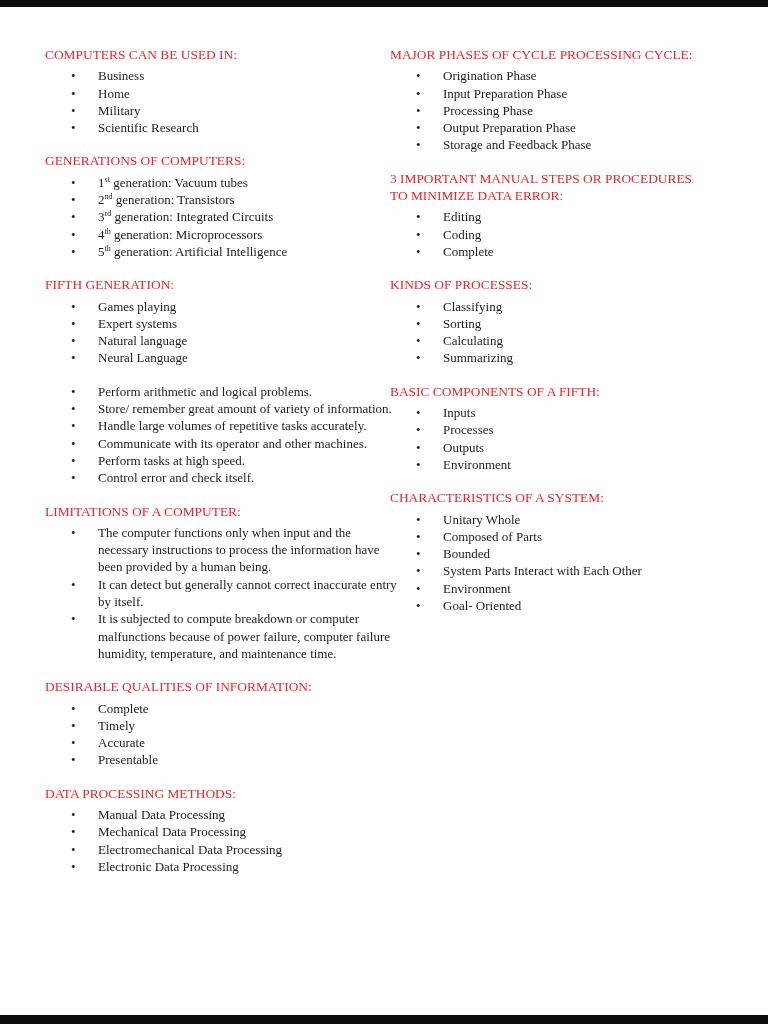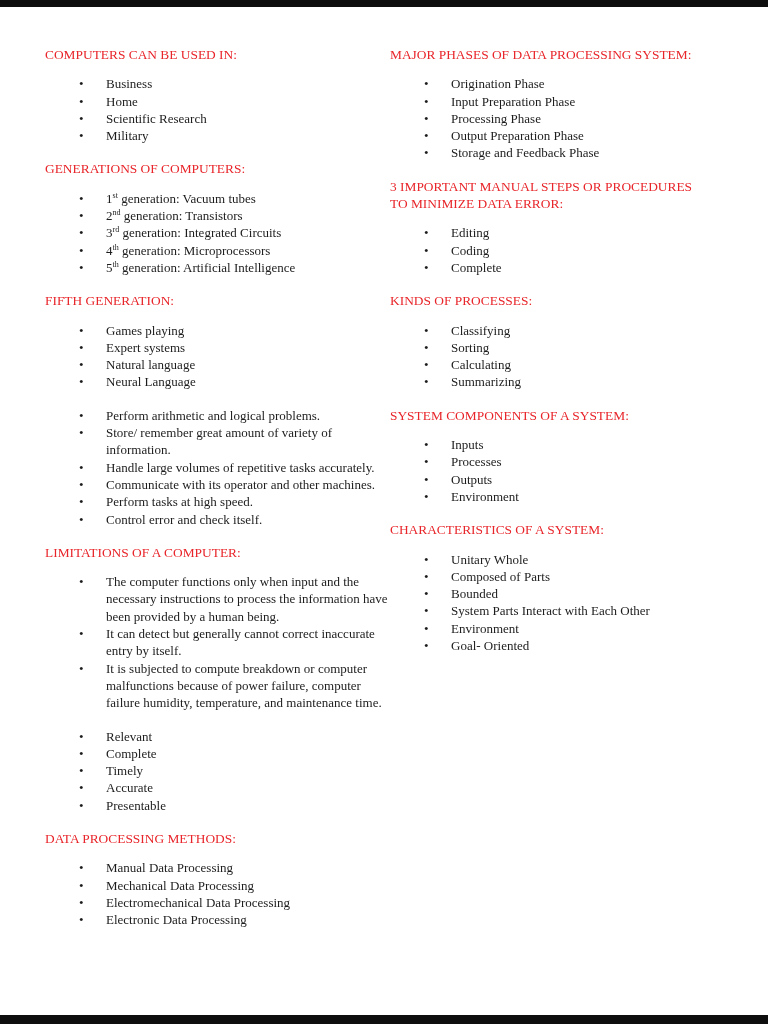--- a/index.html
+++ b/index.html
@@ -23,43 +23,43 @@
     font-size:13px;line-height:17.3px;color:var(--text-color);
   }
   #col-left{left:45px;width:358px;}
   #col-right{left:390px;width:318px;}
   .section{margin:0 0 16px 0;}
   .section h2{
     margin:0;padding:0;
     font-size:13.4px;line-height:17.3px;font-weight:normal;
     color:var(--heading-color);
   }
-  ul.bullets{margin:12px;padding:0;list-style:none;}
+  ul.bullets{margin:4px;padding:0;list-style:none;}
   ul.bullets li{position:relative;padding-left:49px;}
   ul.bullets li::before{
     content:"\2022";
     position:absolute;left:22px;top:0;
     color:var(--text-color);
   }
   sup{font-size:0.62em;line-height:0;vertical-align:super;}
 </style>
 </head>
 <body>
 
 <div class="viewer-bar top"></div>
 
 <div class="doc-page">
   <div class="col" id="col-left">
       <div class="section">
         <h2>COMPUTERS CAN BE USED IN:</h2>
         <ul class="bullets">
           <li>Business</li>
           <li>Home</li>
+          <li>Military</li>
           <li>Scientific Research</li>
-          <li>Military</li>
         </ul>
       </div>
       <div class="section">
         <h2>GENERATIONS OF COMPUTERS:</h2>
         <ul class="bullets">
           <li>1<sup>st</sup> generation: Vacuum tubes</li>
           <li>2<sup>nd</sup> generation: Transistors</li>
           <li>3<sup>rd</sup> generation: Integrated Circuits</li>
           <li>4<sup>th</sup> generation: Microprocessors</li>
           <li>5<sup>th</sup> generation: Artificial Intelligence</li>
@@ -86,41 +86,41 @@
       </div>
       <div class="section">
         <h2>LIMITATIONS OF A COMPUTER:</h2>
         <ul class="bullets">
           <li>The computer functions only when input and the necessary instructions to process the information have been provided by a human being.</li>
           <li>It can detect but generally cannot correct inaccurate entry by itself.</li>
           <li>It is subjected to compute breakdown or computer malfunctions because of power failure, computer failure humidity, temperature, and maintenance time.</li>
         </ul>
       </div>
       <div class="section">
+        <h2>DESIRABLE QUALITIES OF INFORMATION:</h2>
         <ul class="bullets">
-          <li>Relevant</li>
           <li>Complete</li>
           <li>Timely</li>
           <li>Accurate</li>
           <li>Presentable</li>
         </ul>
       </div>
       <div class="section">
         <h2>DATA PROCESSING METHODS:</h2>
         <ul class="bullets">
           <li>Manual Data Processing</li>
           <li>Mechanical Data Processing</li>
           <li>Electromechanical Data Processing</li>
           <li>Electronic Data Processing</li>
         </ul>
       </div>
     </div>
   <div class="col" id="col-right">
       <div class="section">
-        <h2>MAJOR PHASES OF DATA PROCESSING SYSTEM:</h2>
+        <h2>MAJOR PHASES OF CYCLE PROCESSING CYCLE:</h2>
         <ul class="bullets">
           <li>Origination Phase</li>
           <li>Input Preparation Phase</li>
           <li>Processing Phase</li>
           <li>Output Preparation Phase</li>
           <li>Storage and Feedback Phase</li>
         </ul>
       </div>
       <div class="section">
         <h2>3 IMPORTANT MANUAL STEPS OR PROCEDURES TO MINIMIZE DATA ERROR:</h2>
@@ -133,21 +133,21 @@
       <div class="section">
         <h2>KINDS OF PROCESSES:</h2>
         <ul class="bullets">
           <li>Classifying</li>
           <li>Sorting</li>
           <li>Calculating</li>
           <li>Summarizing</li>
         </ul>
       </div>
       <div class="section">
-        <h2>SYSTEM COMPONENTS OF A SYSTEM:</h2>
+        <h2>BASIC COMPONENTS OF A FIFTH:</h2>
         <ul class="bullets">
           <li>Inputs</li>
           <li>Processes</li>
           <li>Outputs</li>
           <li>Environment</li>
         </ul>
       </div>
       <div class="section">
         <h2>CHARACTERISTICS OF A SYSTEM:</h2>
         <ul class="bullets">

